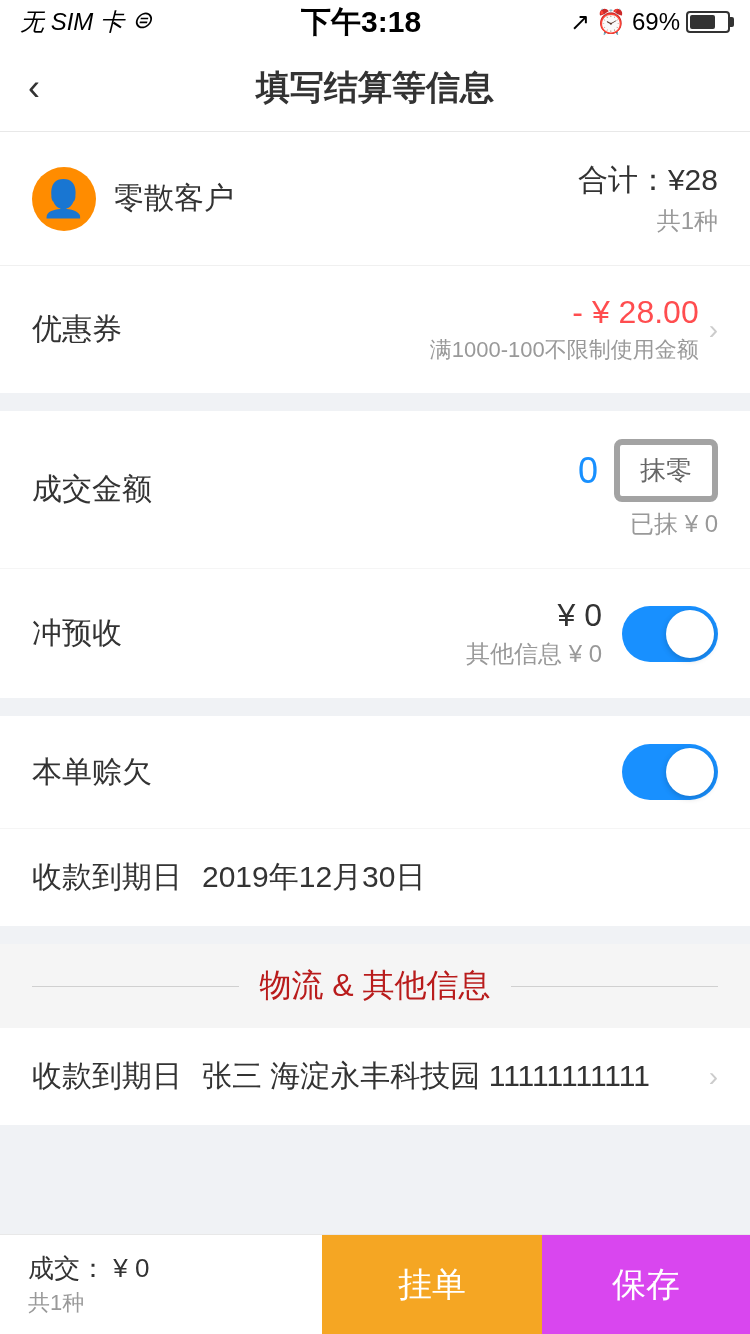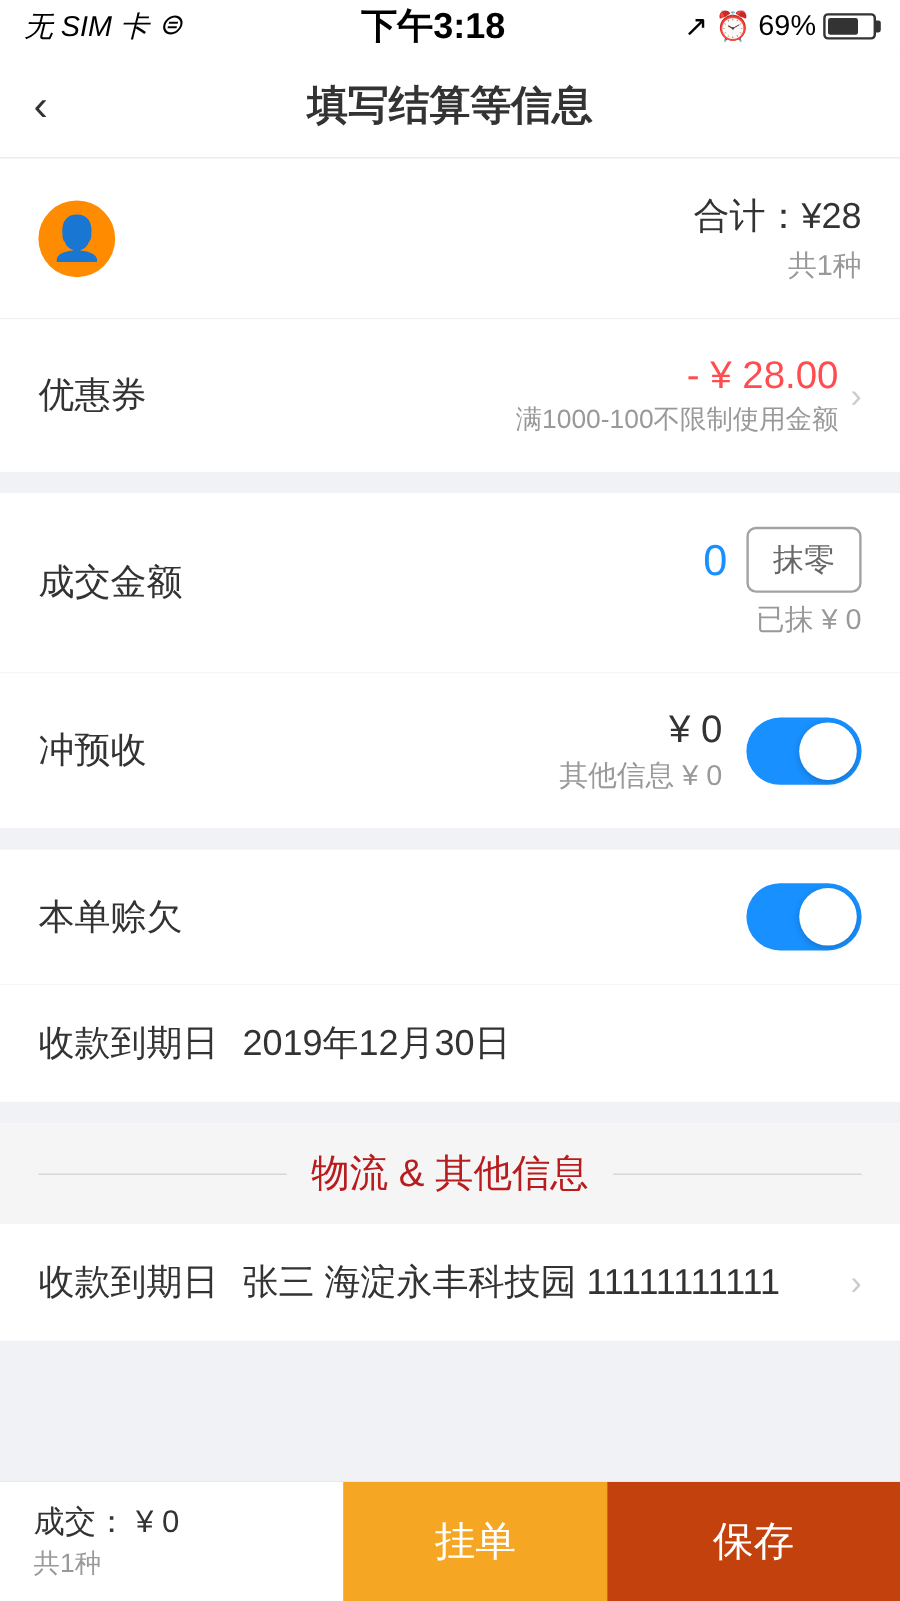--- a/index.html
+++ b/index.html
@@ -188,21 +188,21 @@
     .amount-input {
       font-size: 36px;
       color: #1890ff;
       border: none;
       outline: none;
       text-align: right;
       width: 120px;
       background: transparent;
     }
     .round-off-btn {
-      border: 2px solid #a3a3a3;
+      border: 6px solid #a3a3a3;
       border-radius: 8px;
       padding: 8px 20px;
       font-size: 26px;
       color: #666;
       background: #fff;
       cursor: pointer;
     }
     .deducted-text {
       font-size: 24px;
       color: #999;
@@ -331,23 +331,23 @@
       background: #f5a623;
       display: flex;
       align-items: center;
       justify-content: center;
       font-size: 34px;
       color: #fff;
       font-weight: 500;
       cursor: pointer;
     }
     .btn-save {
-      width: 244px;
+      width: 208px;
       height: 100px;
-      background: #c2410c;
+      background: #d946ef;
       display: flex;
       align-items: center;
       justify-content: center;
       font-size: 34px;
       color: #fff;
       font-weight: 500;
       cursor: pointer;
     }
 
     .content-area {
@@ -379,20 +379,21 @@
 </div>
 
 <div class="content-area">
 
   <div class="section">
     <div class="customer-row">
       <div class="customer-left">
         <div class="customer-avatar">
           <span class="avatar-icon">👤</span>
         </div>
+        <span class="customer-name">零散客户</span>
       </div>
       <div class="customer-right">
         <div class="total-amount">合计：¥28</div>
         <div class="total-count">共1种</div>
       </div>
     </div>
 
     <div class="coupon-row">
       <span class="coupon-label">优惠券</span>
       <div class="coupon-right">

